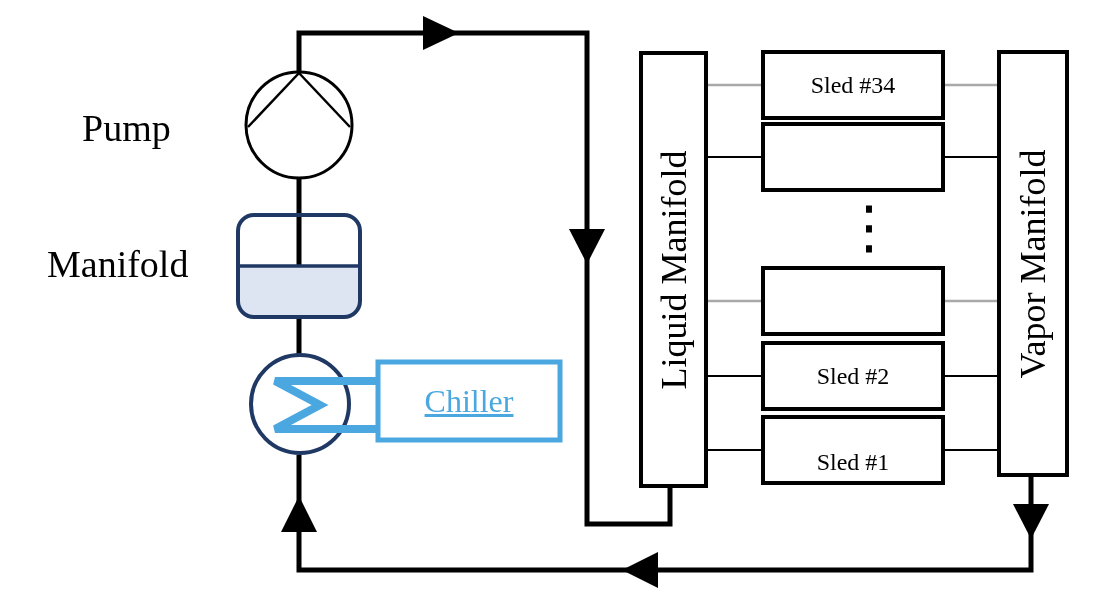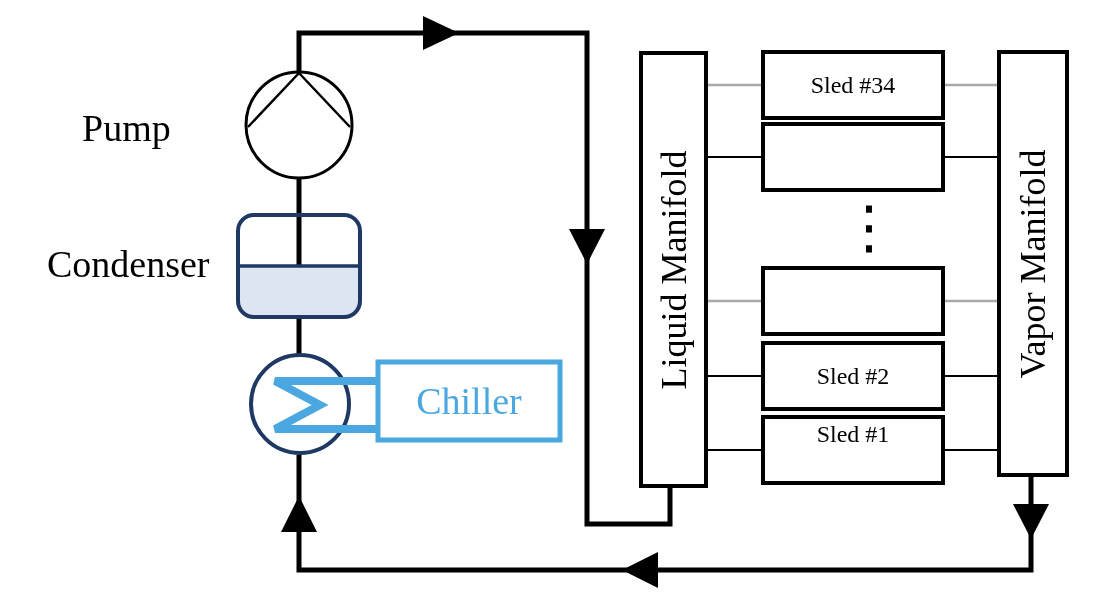--- a/index.html
+++ b/index.html
@@ -35,21 +35,22 @@
   .rot {
     position: absolute;
     transform: translate(-50%, -50%) rotate(-90deg);
     transform-origin: center center;
     font-size: 36px;
     color: #000;
     white-space: nowrap;
   }
   #chiller-label {
     color: var(--lightblue, #4aa7e0);
-    font-size: 38px;
+    font-size: 32px;
+    text-decoration: underline;
   }
   #sleds-ellipsis {
     position: absolute;
     left: 840px;
     top: 196px;
     width: 32px;
     height: 64px;
     font-size: 58px;
     line-height: 62px;
     text-align: center;
@@ -112,28 +113,28 @@
 
     <rect x="763" y="52" width="180" height="66" style="fill:#ffffff; stroke:var(--pipe); stroke-width:4"></rect>
     <rect x="763" y="124" width="180" height="66" style="fill:#ffffff; stroke:var(--pipe); stroke-width:4"></rect>
     <rect x="763" y="268" width="180" height="66" style="fill:#ffffff; stroke:var(--pipe); stroke-width:4"></rect>
     <rect x="763" y="343" width="180" height="66" style="fill:#ffffff; stroke:var(--pipe); stroke-width:4"></rect>
     <rect x="763" y="417" width="180" height="66" style="fill:#ffffff; stroke:var(--pipe); stroke-width:4"></rect>
   </svg>
 
   <div class="label" id="pump-label" style="left:82px; top:108px;">Pump</div>
 
-  <div class="label" id="reservoir-label" style="left:47px; top:244px;">Condenser</div>
+  <div class="label" id="reservoir-label" style="left:47px; top:244px;">Manifold</div>
 
 
   <div class="box-label" id="chiller-label" style="left:378px; top:362px; width:182px; height:78px;">Chiller</div>
 
   <div class="rot" style="left:674px; top:270px;">Liquid Manifold</div>
 
   <div class="rot" style="left:1033px; top:264px;">Vapor Manifold</div>
 
   <div class="box-label" style="left:763px; top:52px; width:180px; height:66px;">Sled #34</div>
   <div class="box-label" style="left:763px; top:343px; width:180px; height:66px;">Sled #2</div>
-  <div class="box-label" style="left:763px; top:401px; width:180px; height:66px;text-align:right;">Sled #1</div>
+  <div class="box-label" style="left:763px; top:429px; width:180px; height:66px;text-align:right;">Sled #1</div>
 
   <div id="sleds-ellipsis">⋮</div>
 
 </div>
 
 </body></html>

